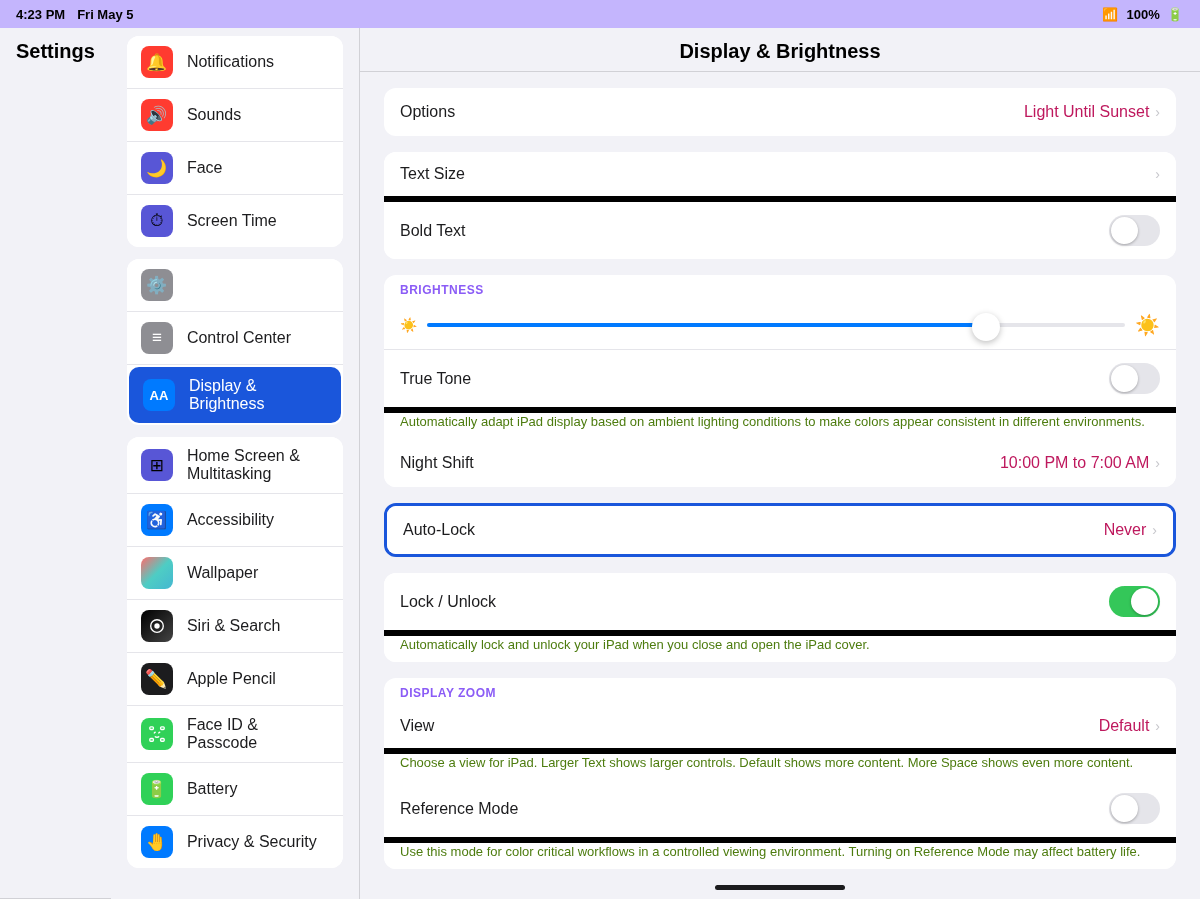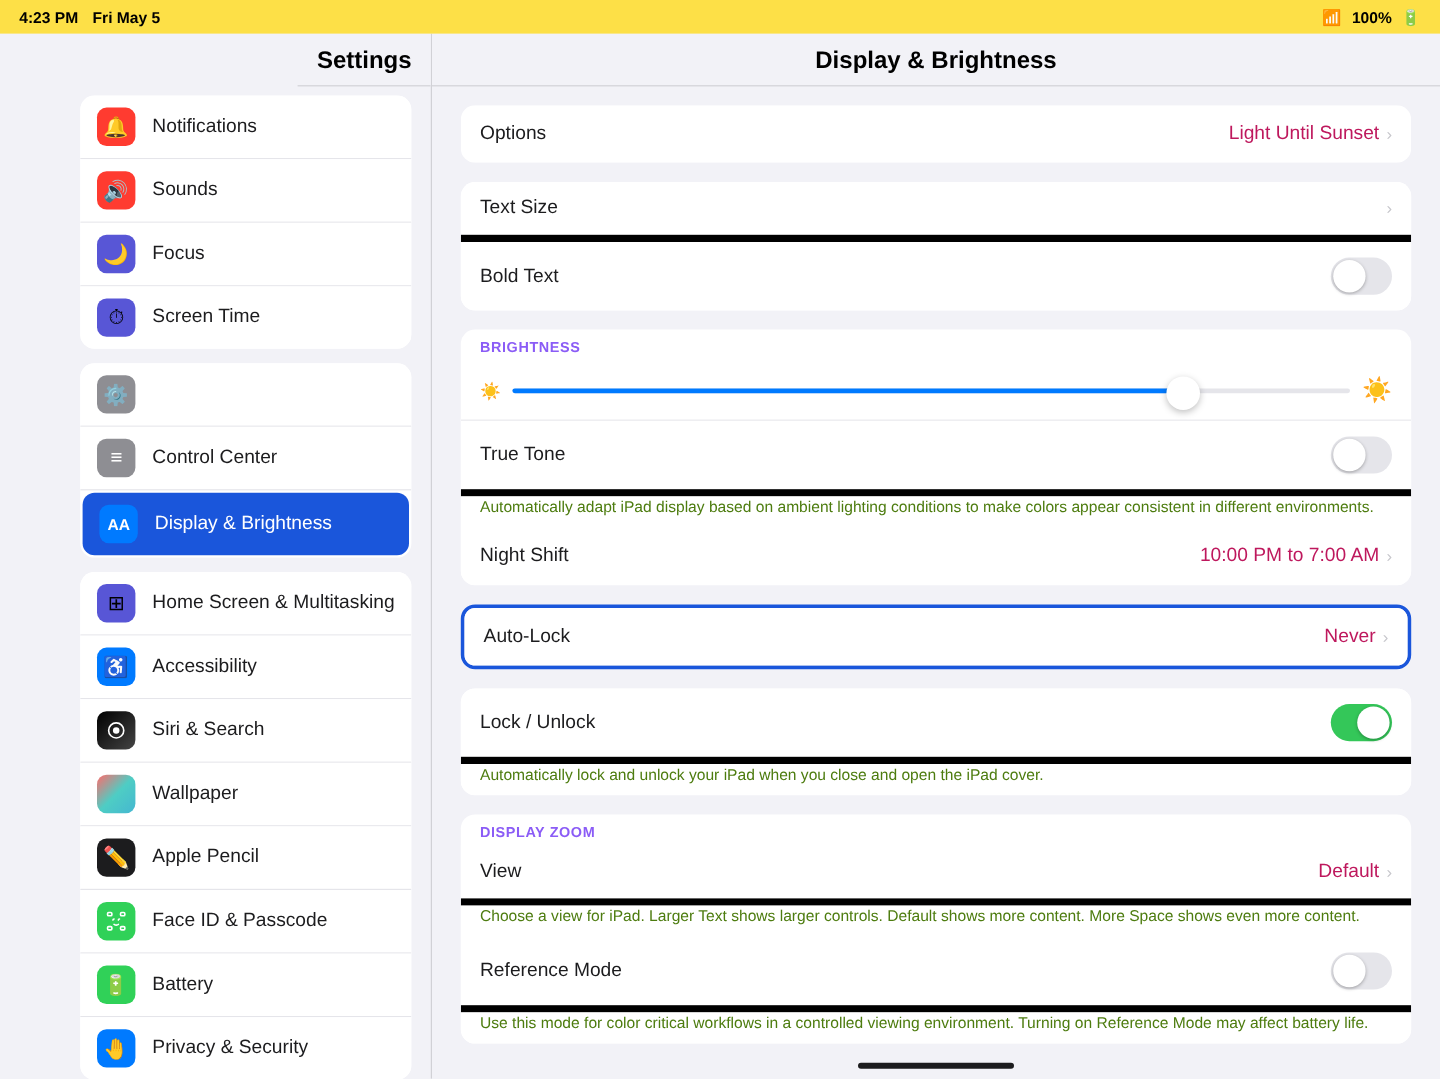--- a/index.html
+++ b/index.html
@@ -15,21 +15,21 @@
 
     
     .status-bar {
       position: absolute;
       top: 0; left: 0; right: 0;
       height: 28px;
       display: flex;
       align-items: center;
       justify-content: space-between;
       padding: 14px 16px;
-      background: #fde047;
+      background: #c4b5fd;
       font-size: 13px;
       font-weight: 600;
       z-index: 100;
     }
     .status-bar-left { display: flex; gap: 12px; align-items: center; }
     .status-bar-right { display: flex; gap: 8px; align-items: center; }
 
     
     .app-container {
       display: flex;
@@ -38,23 +38,22 @@
       padding-top: 28px;
     }
 
     
     .sidebar {
       width: 360px;
       min-width: 360px;
       background: #f2f2f7;
       border-right: 1px solid #d1d1d6;
       display: flex;
-      flex-direction: column;
+      flex-direction: row;
       overflow: hidden;
-      align-items: flex-end;
     }
     .sidebar-header {
       padding: 12px 16px 8px;
       font-size: 20px;
       font-weight: 700;
       text-align: center;
       background: #f2f2f7;
       border-bottom: 1px solid #d1d1d6;
     }
     .sidebar-scroll {
@@ -291,21 +290,21 @@
         <div class="sidebar-item">
           <div class="item-icon icon-notifications">🔔</div>
           <span class="item-label">Notifications</span>
         </div>
         <div class="sidebar-item">
           <div class="item-icon icon-sounds">🔊</div>
           <span class="item-label">Sounds</span>
         </div>
         <div class="sidebar-item">
           <div class="item-icon icon-focus">🌙</div>
-          <span class="item-label">Focus</span>
+          <span class="item-label">Face</span>
         </div>
         <div class="sidebar-item">
           <div class="item-icon icon-screentime">⏱</div>
           <span class="item-label">Screen Time</span>
         </div>
       </div>
 
       <div class="sidebar-group">
         <div class="sidebar-item">
           <div class="item-icon icon-general">⚙️</div>
@@ -321,33 +320,33 @@
       </div>
 
       <div class="sidebar-group">
         <div class="sidebar-item">
           <div class="item-icon icon-homescreen">⊞</div>
           <span class="item-label">Home Screen &amp; Multitasking</span>
         </div>
         <div class="sidebar-item">
           <div class="item-icon icon-accessibility">♿</div>
           <span class="item-label">Accessibility</span>
+        </div>
+        <div class="sidebar-item">
+          <div class="item-icon" style="background: linear-gradient(135deg, #ff6b6b, #4ecdc4, #45b7d1);"></div>
+          <span class="item-label">Wallpaper</span>
         </div>
         <div class="sidebar-item">
           <div class="item-icon" style="background: linear-gradient(135deg, #000, #444); display:flex; align-items:center; justify-content:center;">
             <svg width="18" height="18" viewBox="0 0 20 20" fill="none">
                 <circle cx="10" cy="10" r="7" stroke="#fff" stroke-width="1.5"></circle>
                 <circle cx="10" cy="10" r="3" fill="#fff"></circle>
               </svg>
           </div>
           <span class="item-label">Siri &amp; Search</span>
-        </div>
-        <div class="sidebar-item">
-          <div class="item-icon" style="background: linear-gradient(135deg, #ff6b6b, #4ecdc4, #45b7d1);"></div>
-          <span class="item-label">Wallpaper</span>
         </div>
         <div class="sidebar-item">
           <div class="item-icon icon-applepencil" style="color:#fff; font-size:18px;">✏️</div>
           <span class="item-label">Apple Pencil</span>
         </div>
         <div class="sidebar-item">
           <div class="item-icon icon-faceid">
             <svg width="18" height="18" viewBox="0 0 20 20" fill="none">
                 <rect x="2" y="2" width="4" height="3" rx="1" stroke="#fff" stroke-width="1.5"></rect>
                 <rect x="14" y="2" width="4" height="3" rx="1" stroke="#fff" stroke-width="1.5"></rect>

